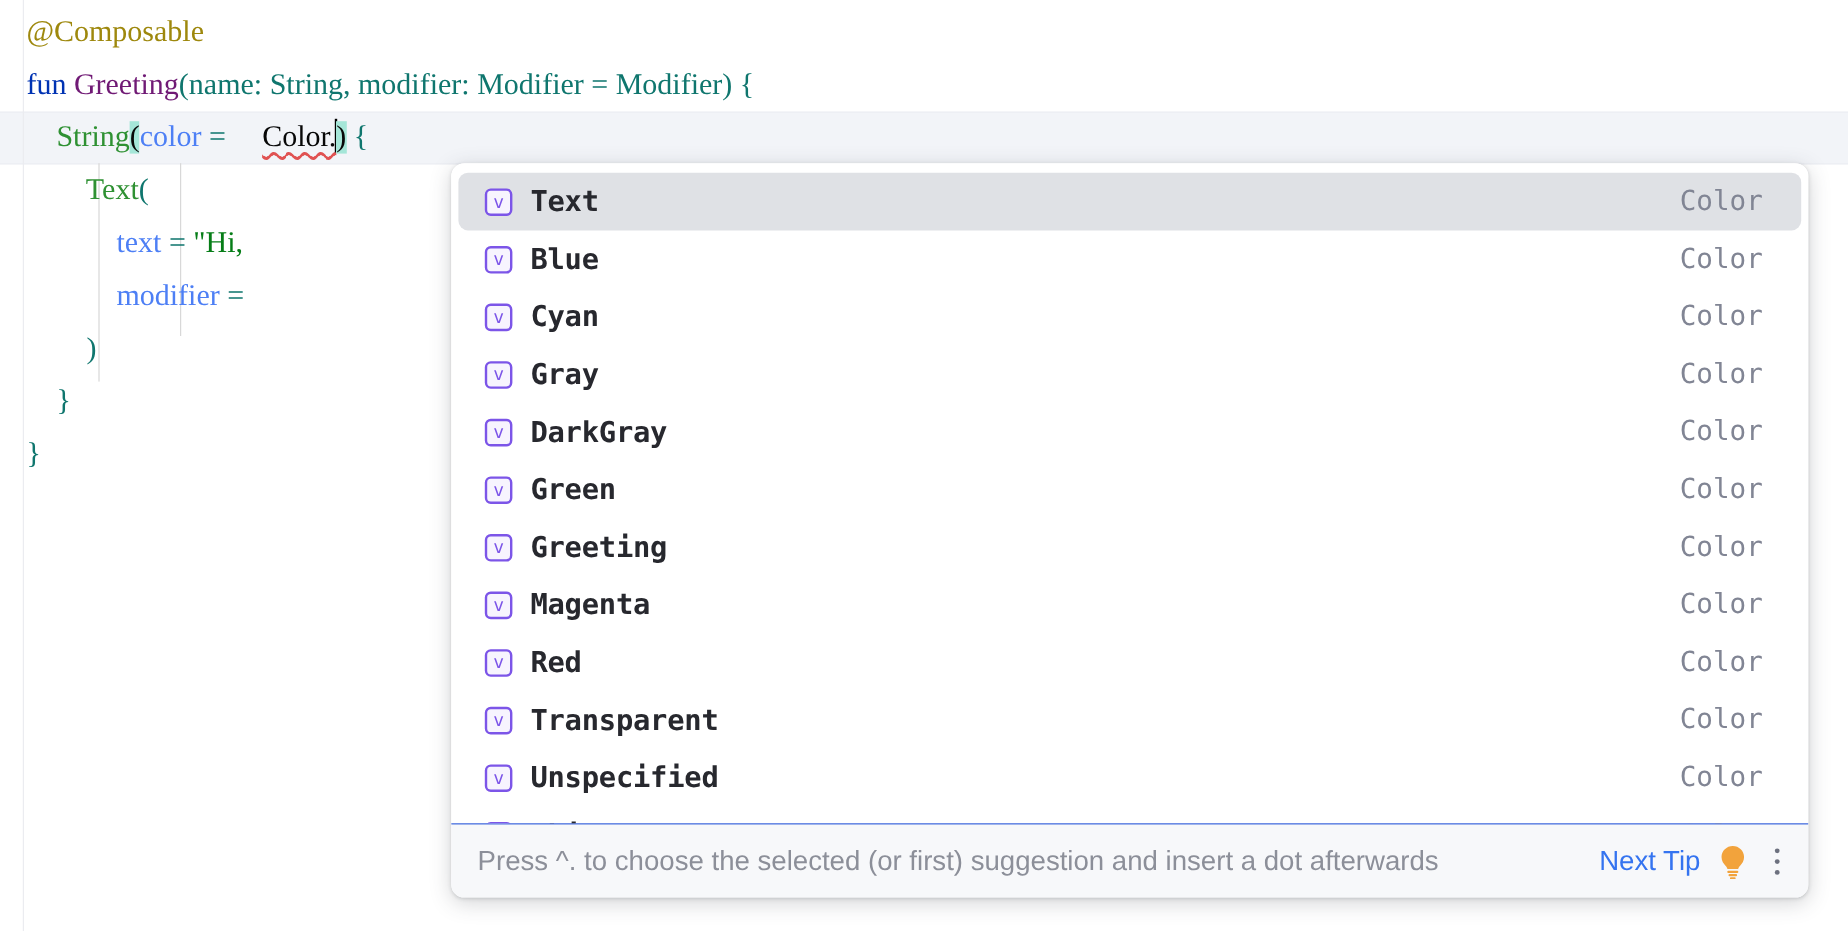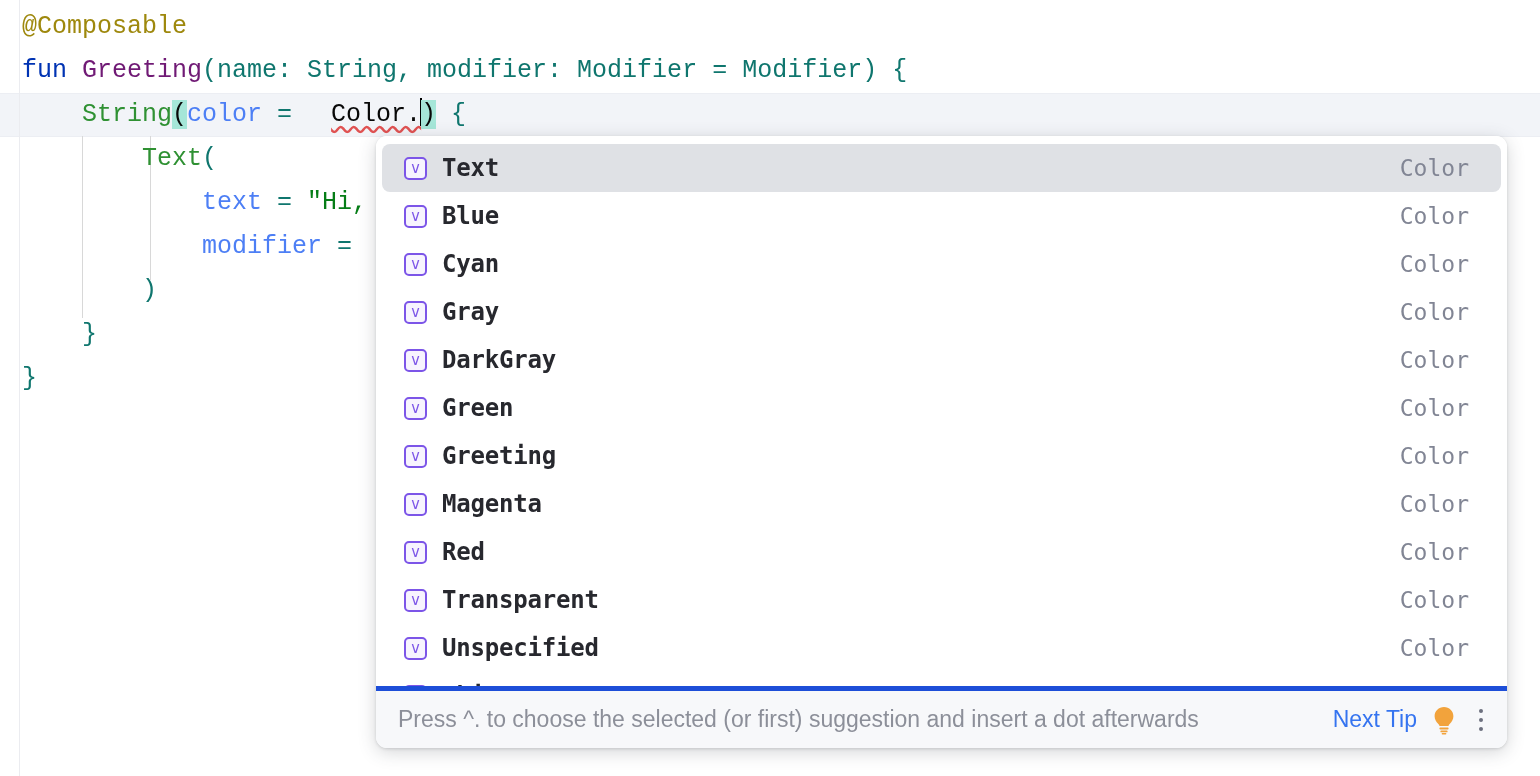--- a/index.html
+++ b/index.html
@@ -37,21 +37,21 @@
   #ig1 { left: 82px; top: 136px; height: 182px; }
   #ig2 { left: 150px; top: 136px; bottom: 0px; height: 144px; }
 
   .code-line {
     position: absolute;
     left: 0;
     right: 0;
     height: 44px;
     line-height: 44px;
     white-space: pre;
-    font-family: Liberation Mono, monospace;
+    font-family: Liberation Serif, serif;
     font-size: 25px;
     color: #080808;
   }
   .code-line .txt { padding-left: 22px; display: inline-block; }
 
   #line-highlight {
     position: absolute;
     left: 0;
     right: 0;
     top: 93px;
@@ -152,21 +152,21 @@
     color: #818594;
     padding-right: 24px;
     white-space: nowrap;
   }
 
   
   #tip-bar {
     flex: 0 0 auto;
     height: 62px;
     background: #f7f8fa;
-    border-top: 5px solid #1d4ed8;
+    border-top: 1px solid #1d4ed8;
     display: flex;
     align-items: center;
     padding: 0 20px 0 22px;
     box-sizing: border-box;
   }
   #tip-text {
     font-family: "Liberation Sans", sans-serif;
     font-size: 23px;
     color: #8c8f99;
     white-space: nowrap;

